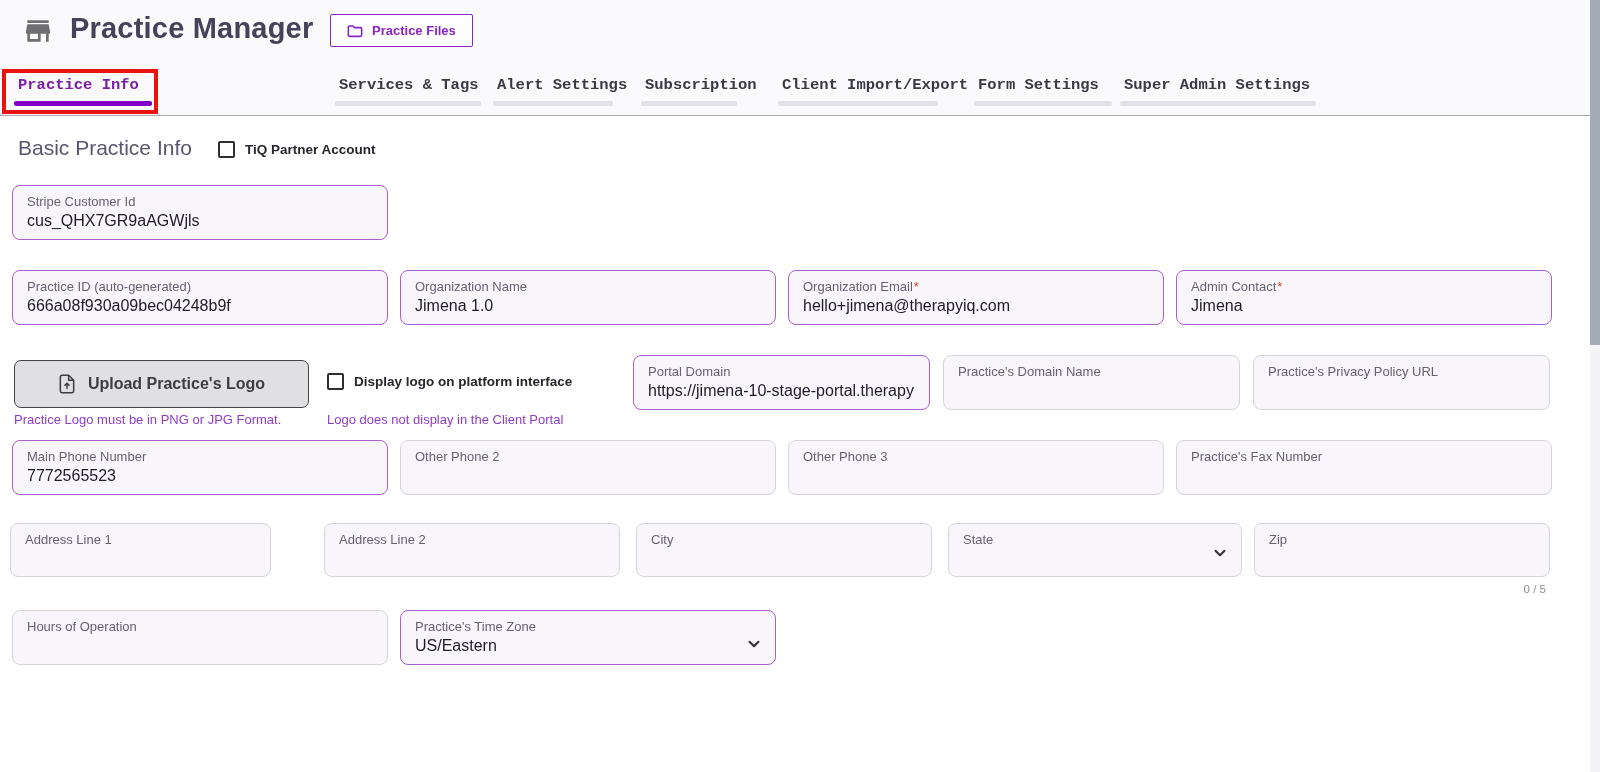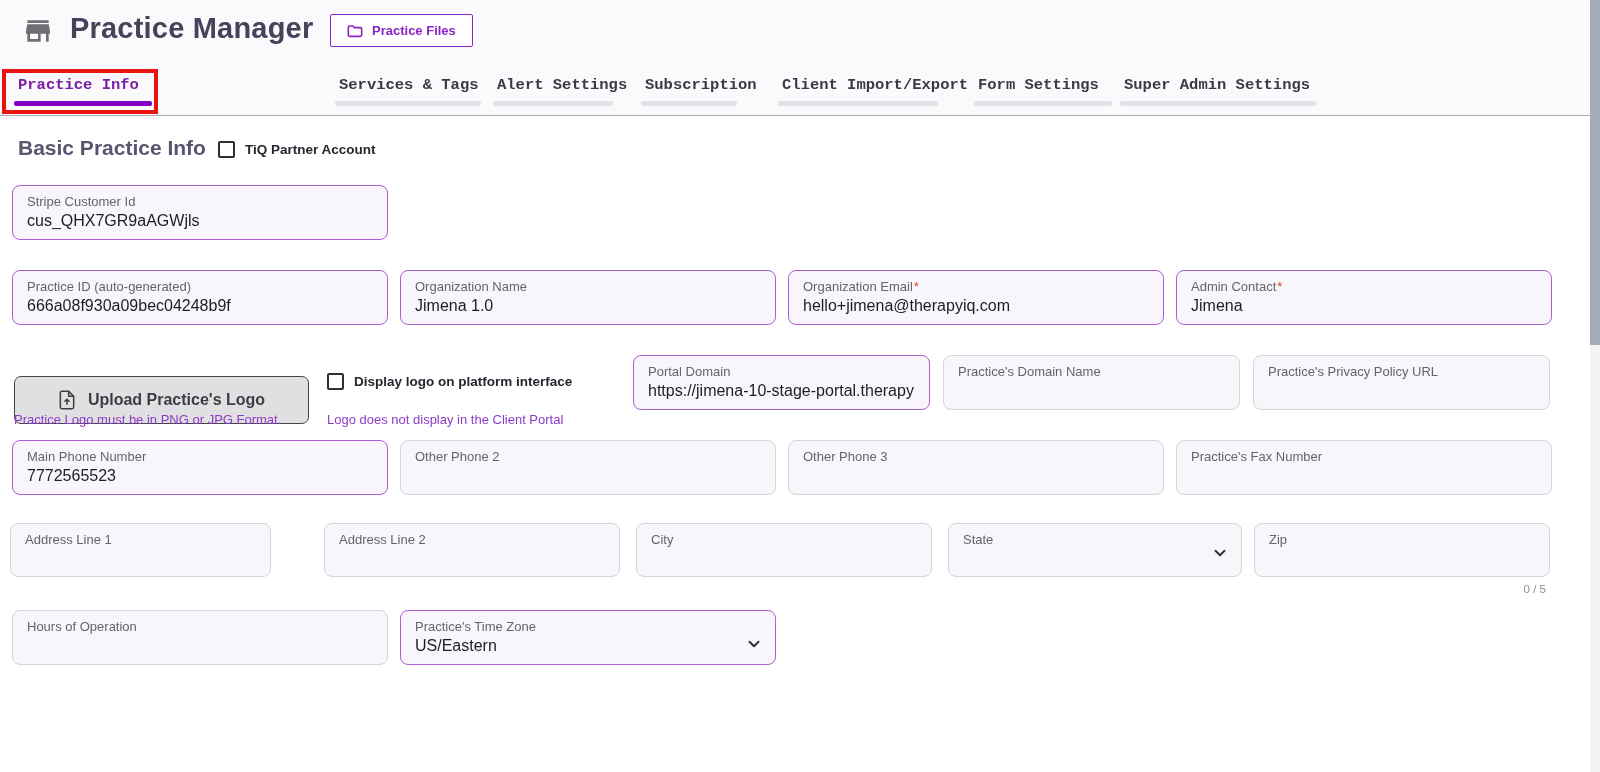--- a/index.html
+++ b/index.html
@@ -17,35 +17,35 @@
   
   .tabs { position:absolute; left:0; top:76px; width:1590px; height:32px; }
   .tab { position:absolute; top:0; height:30px; cursor:pointer;font-family:Liberation Mono, monospace; }
   .tab .t-label { position:absolute; left:4px; top:0; font-size:15.5px; font-weight:600; color:#3b3945; white-space:nowrap; }
   .tab .t-bar { position:absolute; left:0; bottom:0; width:100%; height:5px; background:#e3e1e7; border-radius:2px; }
   .tab.active .t-label { color:#7b1fa2; }
   .tab.active .t-bar { background:#8300c9; }
   .red-box { position:absolute; left:2px; top:69px; width:156px; height:45px; border:4px solid #e81410; z-index:5; pointer-events:none; }
 
   
-  .section-title { position:absolute; left:18px; top:136px; font-size:21px; font-weight:700; color:#5a5470; }
+  .section-title { position:absolute; left:18px; top:136px; font-size:21px; font-weight:400; color:#5a5470; }
   .checkbox { width:17px; height:17px; border:2px solid #2f2f33; border-radius:2px; background:#fff; flex:0 0 auto; cursor:pointer; }
   .cb-row { position:absolute; display:flex; align-items:center; gap:10px; }
   .cb-label { font-size:13.5px; font-weight:700; color:#27252e; }
 
   
   .field { position:absolute; height:55px; background:#f8f6fa; border:1px solid #d6d3da; border-radius:8px; padding:8px 14px 0 14px; overflow:hidden; }
   .field.p { border:1px solid #ab5fd2; }
   .lbl { font-size:13px; color:#666270; white-space:nowrap; }
   .req { color:#e04326; margin-left:1px; }
   .val { margin-top:3px; font-size:16px; font-weight:500; color:#1e1c26; white-space:nowrap; overflow:hidden; }
   .chev { position:absolute; right:12px; top:20px; width:18px; height:18px; }
 
   
-  .upload-btn { position:absolute; left:14px; top:376px; width:295px; height:48px; background:#e0dfe2; border:1.5px solid #454548; border-radius:7px;
+  .upload-btn { position:absolute; left:14px; top:360px; width:295px; height:48px; background:#e0dfe2; border:1.5px solid #454548; border-radius:7px;
                 display:flex; align-items:center; justify-content:center; gap:12px; cursor:pointer; }
   .upload-btn span { font-size:16px; font-weight:700; color:#3c3c41; }
   .hint { position:absolute; font-size:13px; color:#8d3cc7; }
 
   .counter { position:absolute; left:1254px; top:583px; width:292px; text-align:right; font-size:11.5px; color:#8d8d95; }
 
   
   .sb-track { position:absolute; right:0; top:0; width:10px; height:772px; background:#f4f4f6; }
   .sb-thumb { position:absolute; right:0; top:0; width:10px; height:345px; background:#a4aab6; cursor:pointer; }
 </style>

